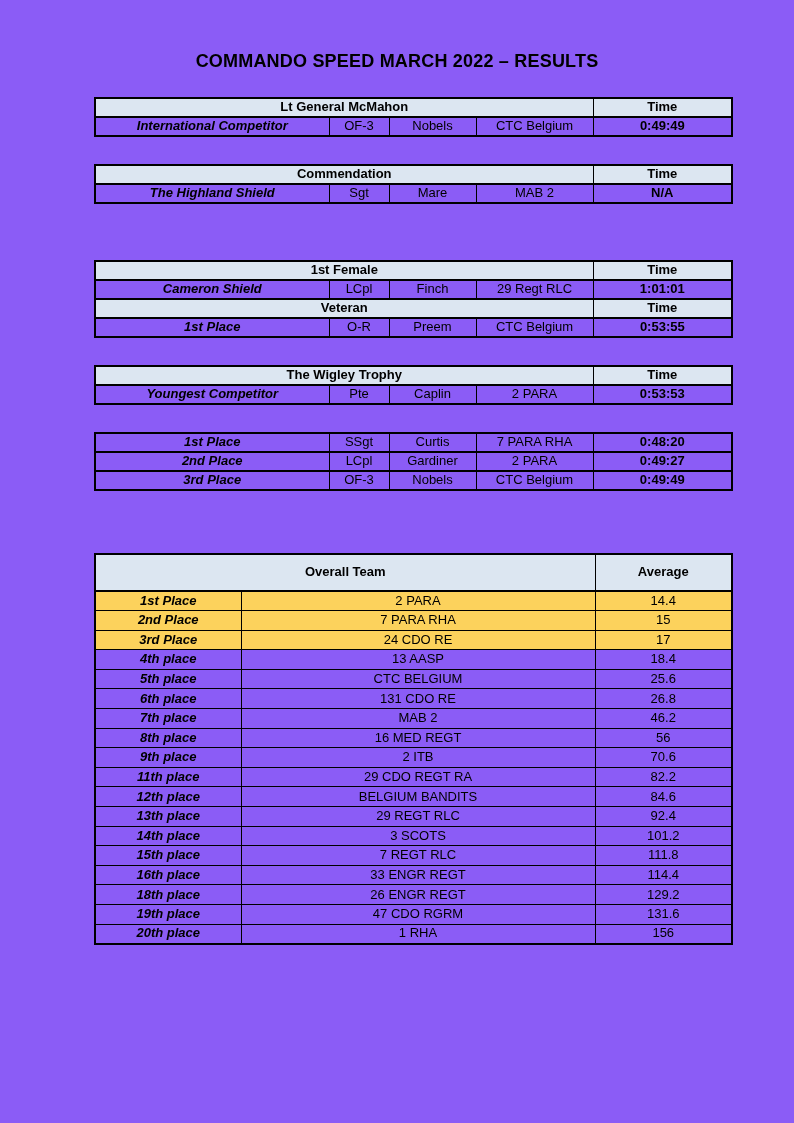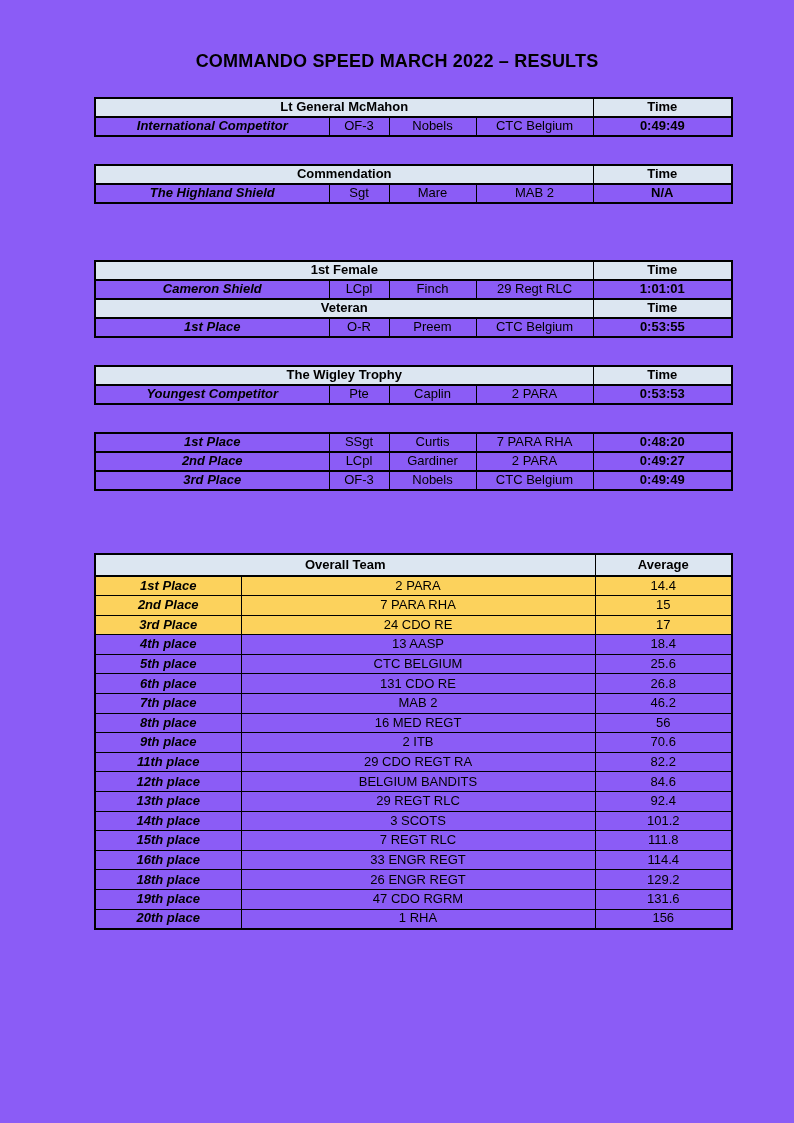--- a/index.html
+++ b/index.html
@@ -28,21 +28,21 @@
   table.award tr { height:19px; }
   table.award td { border-top-width:2px; border-bottom-width:2px; }
   td.label { font-weight:700; font-style:italic; }
   td.timeval { font-weight:700; }
   
   .t1 { top:97px; }  .t2 { top:164px; } .t3 { top:240px;margin-top:20px; }
   .t4 { top:298px; } .t5 { top:365px;border-radius:16px; } .t6 { top:432px; }
   .t7 { top:553px; }
   
   table.team tr { height:19.6px; }
-  table.team tr.hdr { height:22px; }
+  table.team tr.hdr { height:37px; }
   td.place { font-weight:700; font-style:italic; }
   tr.gold td { background:#fcd25c; }
 </style>
 </head>
 <body>
 
 <div class="page">
 
   <h1 class="title">COMMANDO SPEED MARCH 2022 – RESULTS</h1>
 

